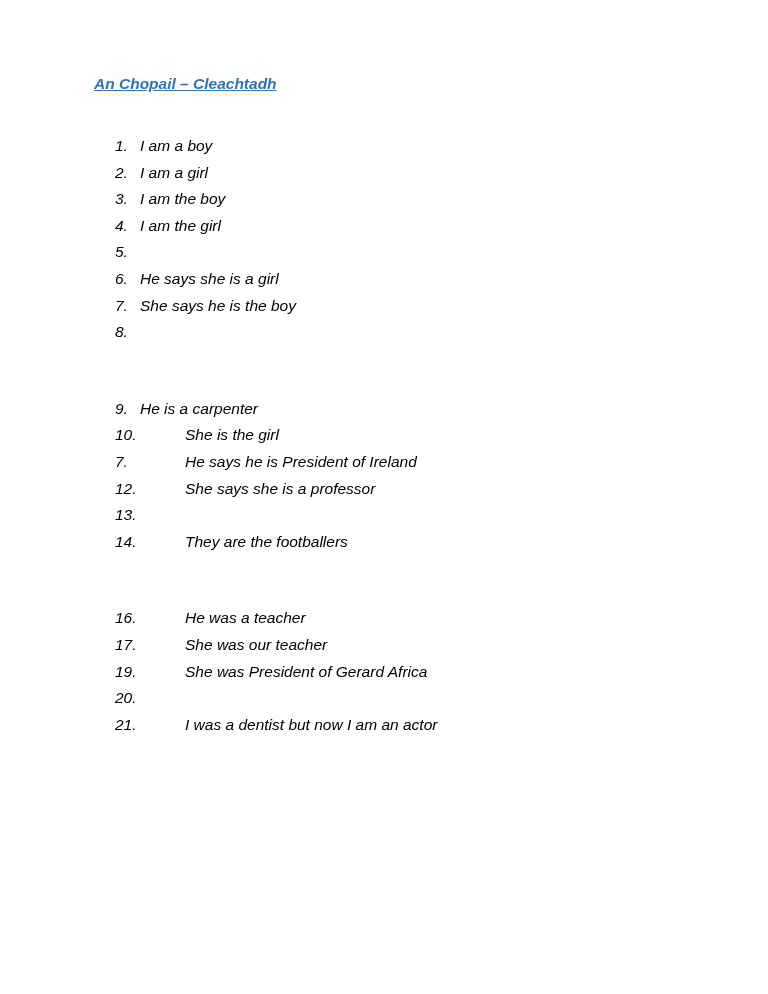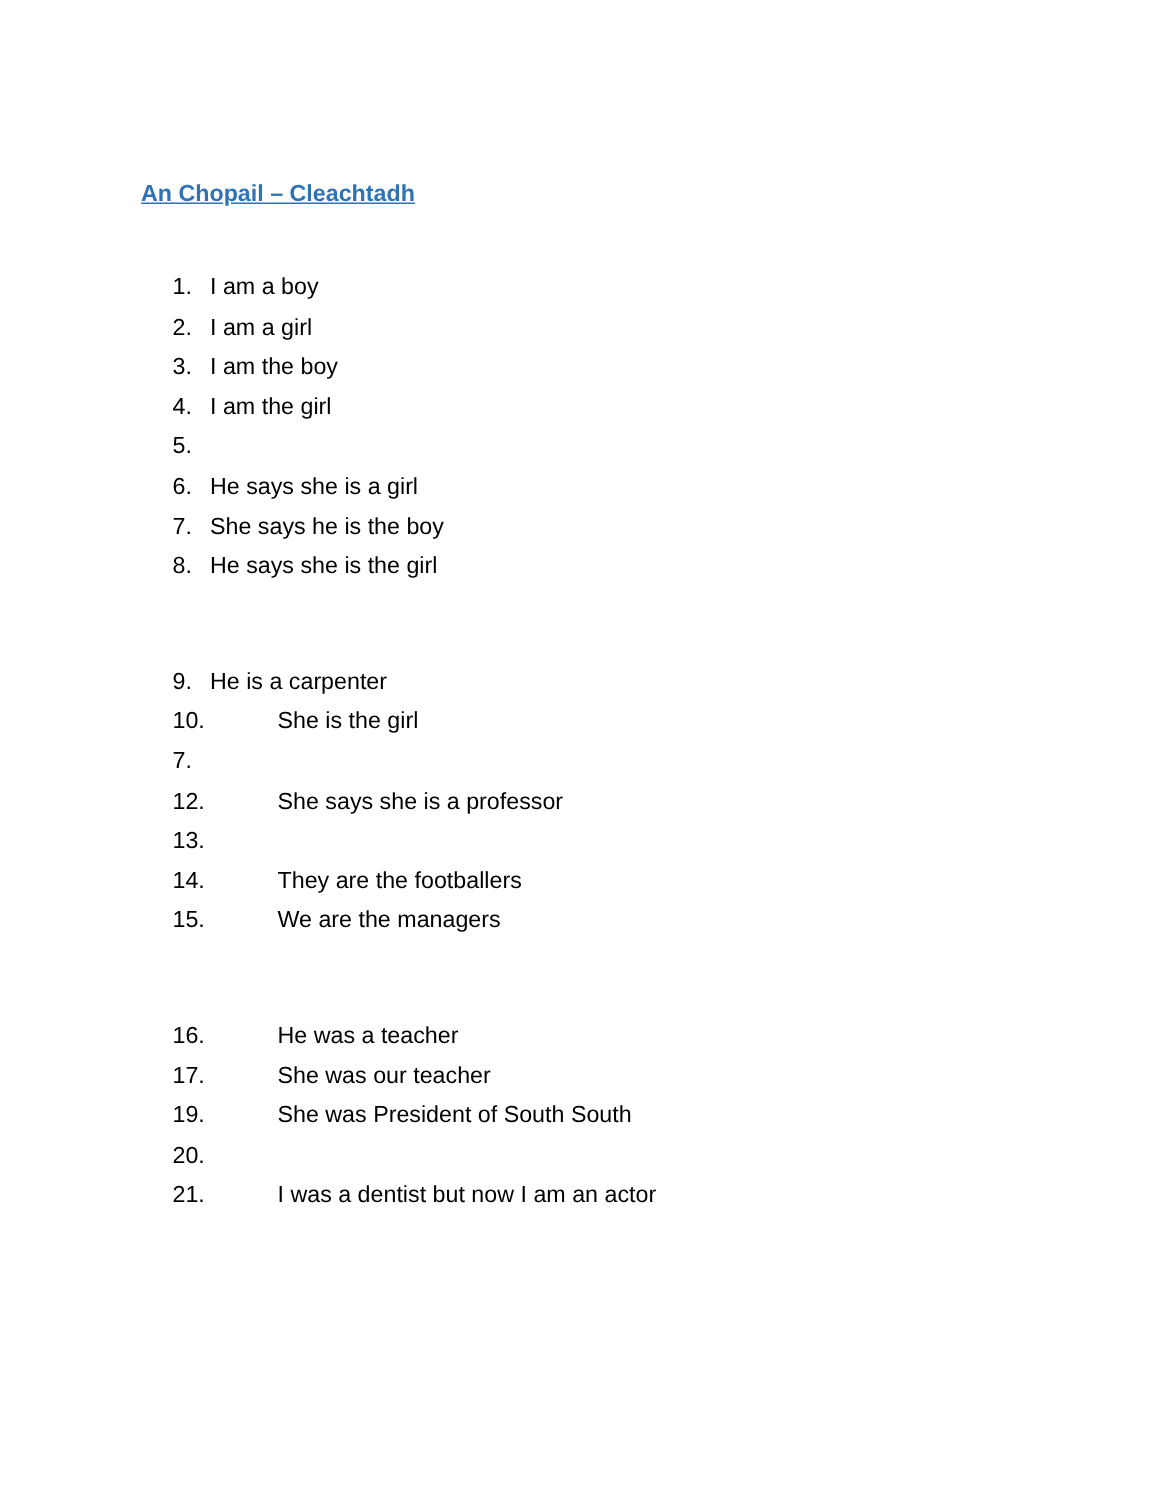--- a/index.html
+++ b/index.html
@@ -10,21 +10,22 @@
   .page {
     position: relative;
     width: 768px;
     height: 994px;
     background: #ffffff;
     font-family: "Liberation Sans", sans-serif;
     color: #000000;
     overflow: hidden;
   }
   .content {
-    padding: 117px 40px 0 94px;
+    padding: 71px 40px 0 94px;
+    font-style: italic;
   }
   .doc-title {
     color: #2E74B5;
     font-size: 15.5px;
     font-weight: bold;
     text-decoration: underline;
     line-height: 26px;
     margin: 0 0 36px 0;
   }
   .list-group {
@@ -84,65 +85,61 @@
       <div class="item single">
         <span class="num">6.</span>
         <span class="txt">He says she is a girl</span>
       </div>
       <div class="item single">
         <span class="num">7.</span>
         <span class="txt">She says he is the boy</span>
       </div>
       <div class="item single">
         <span class="num">8.</span>
-        <span class="txt">He says she is the girl</span>
       </div>
     </div>
 
     <div class="list-group">
       <div class="item single">
         <span class="num">9.</span>
         <span class="txt">He is a carpenter</span>
       </div>
       <div class="item double">
         <span class="num">10.</span>
         <span class="txt">She is the girl</span>
       </div>
       <div class="item double">
         <span class="num">7.</span>
+        <span class="txt">He says he is President of Ireland</span>
       </div>
       <div class="item double">
         <span class="num">12.</span>
         <span class="txt">She says she is a professor</span>
       </div>
       <div class="item double">
         <span class="num">13.</span>
       </div>
       <div class="item double">
         <span class="num">14.</span>
         <span class="txt">They are the footballers</span>
-      </div>
-      <div class="item double">
-        <span class="num">15.</span>
-        <span class="txt">We are the managers</span>
       </div>
     </div>
 
     <div class="list-group">
       <div class="item double">
         <span class="num">16.</span>
         <span class="txt">He was a teacher</span>
       </div>
       <div class="item double">
         <span class="num">17.</span>
         <span class="txt">She was our teacher</span>
       </div>
       <div class="item double">
         <span class="num">19.</span>
-        <span class="txt">She was President of South South</span>
+        <span class="txt">She was President of Gerard Africa</span>
       </div>
       <div class="item double">
         <span class="num">20.</span>
       </div>
       <div class="item double">
         <span class="num">21.</span>
         <span class="txt">I was a dentist but now I am an actor</span>
       </div>
     </div>
 

